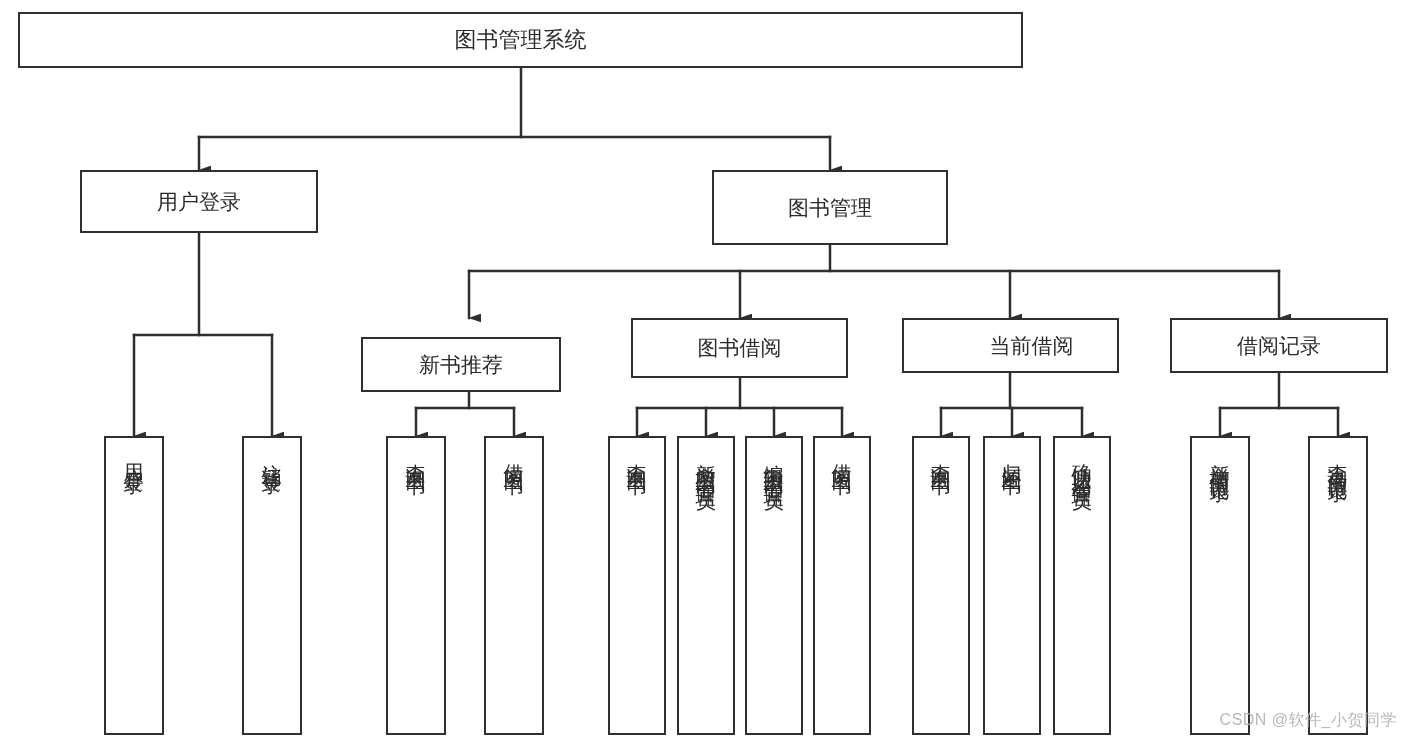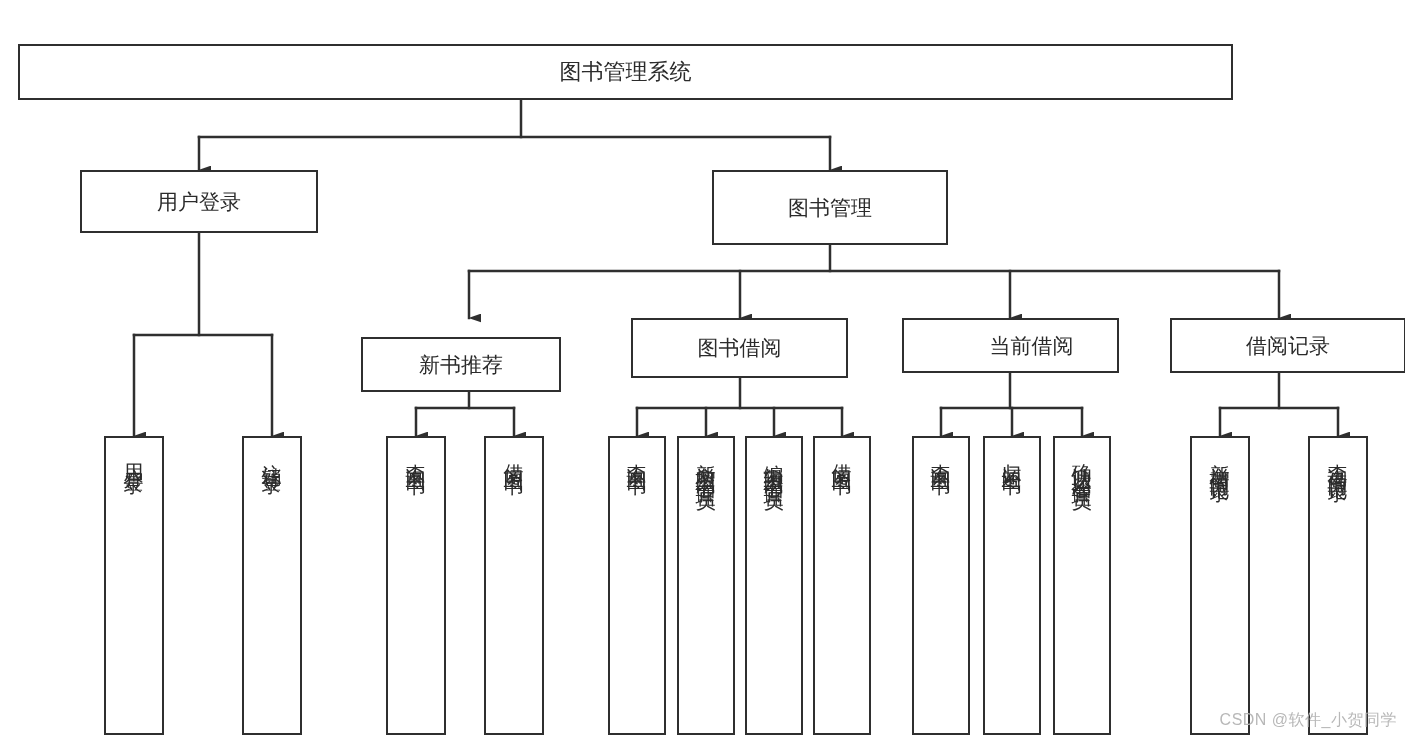--- a/index.html
+++ b/index.html
@@ -118,39 +118,39 @@
         <line x1="1012" y1="408" x2="1012" y2="436" marker-end="url(#arrowhead)"></line>
         <line x1="1082" y1="408" x2="1082" y2="436" marker-end="url(#arrowhead)"></line>
         <line x1="1279" y1="373" x2="1279" y2="408"></line>
         <line x1="1220" y1="408" x2="1338" y2="408"></line>
         <line x1="1220" y1="408" x2="1220" y2="436" marker-end="url(#arrowhead)"></line>
         <line x1="1338" y1="408" x2="1338" y2="436" marker-end="url(#arrowhead)"></line>
       </g>
   </svg>
 
   <div id="nodes-layer">
-      <div class="node-box node-h node-root" style="left: 18px; top: 12px; width: 1215px; height: 56px; margin-top: 32px;">
+      <div class="node-box node-h node-root" style="left: 18px; top: 12px; width: 1005px; height: 56px;">
         <span class="node-label">图书管理系统</span>
       </div>
       <div class="node-box node-h" style="left: 80px; top: 170px; width: 238px; height: 63px;">
         <span class="node-label">用户登录</span>
       </div>
       <div class="node-box node-h" style="left: 712px; top: 170px; width: 236px; height: 75px;">
         <span class="node-label">图书管理</span>
       </div>
       <div class="node-box node-h" style="left: 361px; top: 337px; width: 200px; height: 55px;">
         <span class="node-label">新书推荐</span>
       </div>
       <div class="node-box node-h" style="left: 631px; top: 318px; width: 217px; height: 60px;">
         <span class="node-label">图书借阅</span>
       </div>
       <div class="node-box node-h" style="left: 902px; top: 318px; width: 217px; height: 55px; padding-left: 42px;">
         <span class="node-label">当前借阅</span>
       </div>
-      <div class="node-box node-h" style="left: 1170px; top: 318px; width: 236px; height: 55px;">
+      <div class="node-box node-h" style="left: 1170px; top: 318px; width: 218px; height: 55px;">
         <span class="node-label">借阅记录</span>
       </div>
       <div class="node-box node-v" style="left: 104px; top: 436px; width: 60px; height: 299px;">
         <span class="node-label">用户登录</span>
       </div>
       <div class="node-box node-v" style="left: 242px; top: 436px; width: 60px; height: 299px;">
         <span class="node-label">注销登录</span>
       </div>
       <div class="node-box node-v" style="left: 386px; top: 436px; width: 60px; height: 299px;">
         <span class="node-label">查询图书</span>

